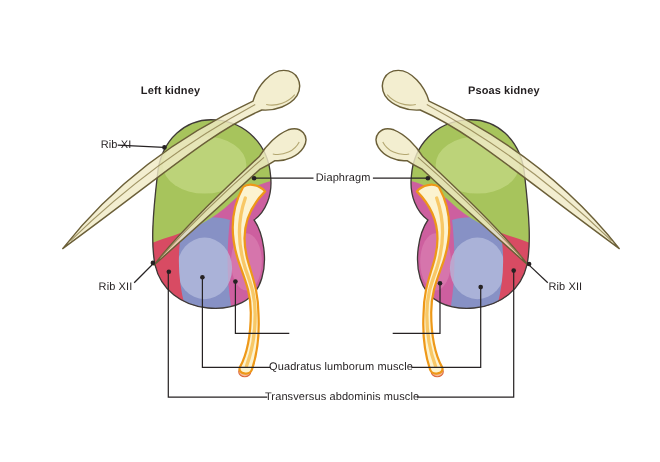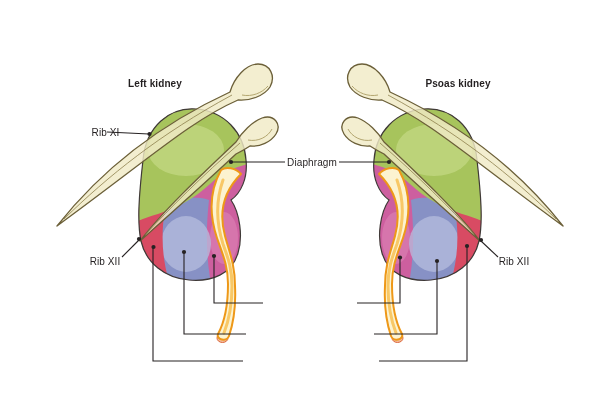--- a/index.html
+++ b/index.html
@@ -114,14 +114,16 @@
   <div class="lbl b" style="left:155px;top:83px;">Left kidney</div>
   <div class="lbl b" style="left:458px;top:83px;">Psoas kidney</div>
 
   <div class="lbl" style="left:90px;top:132px;padding-left:31px;">Rib XI</div>
 
   <div class="lbl" style="left:312px;top:162px;">Diaphragm</div>
 
   <div class="lbl" style="left:105px;top:261px;">Rib XII</div>
   <div class="lbl" style="left:514px;top:261px;">Rib XII</div>
 
+  <div class="lbl" style="left:310px;top:334px;">Quadratus lumborum muscle</div>
+  <div class="lbl" style="left:311px;top:361px;">Transversus abdominis muscle</div>
 
 </div>
 
 </body></html>

